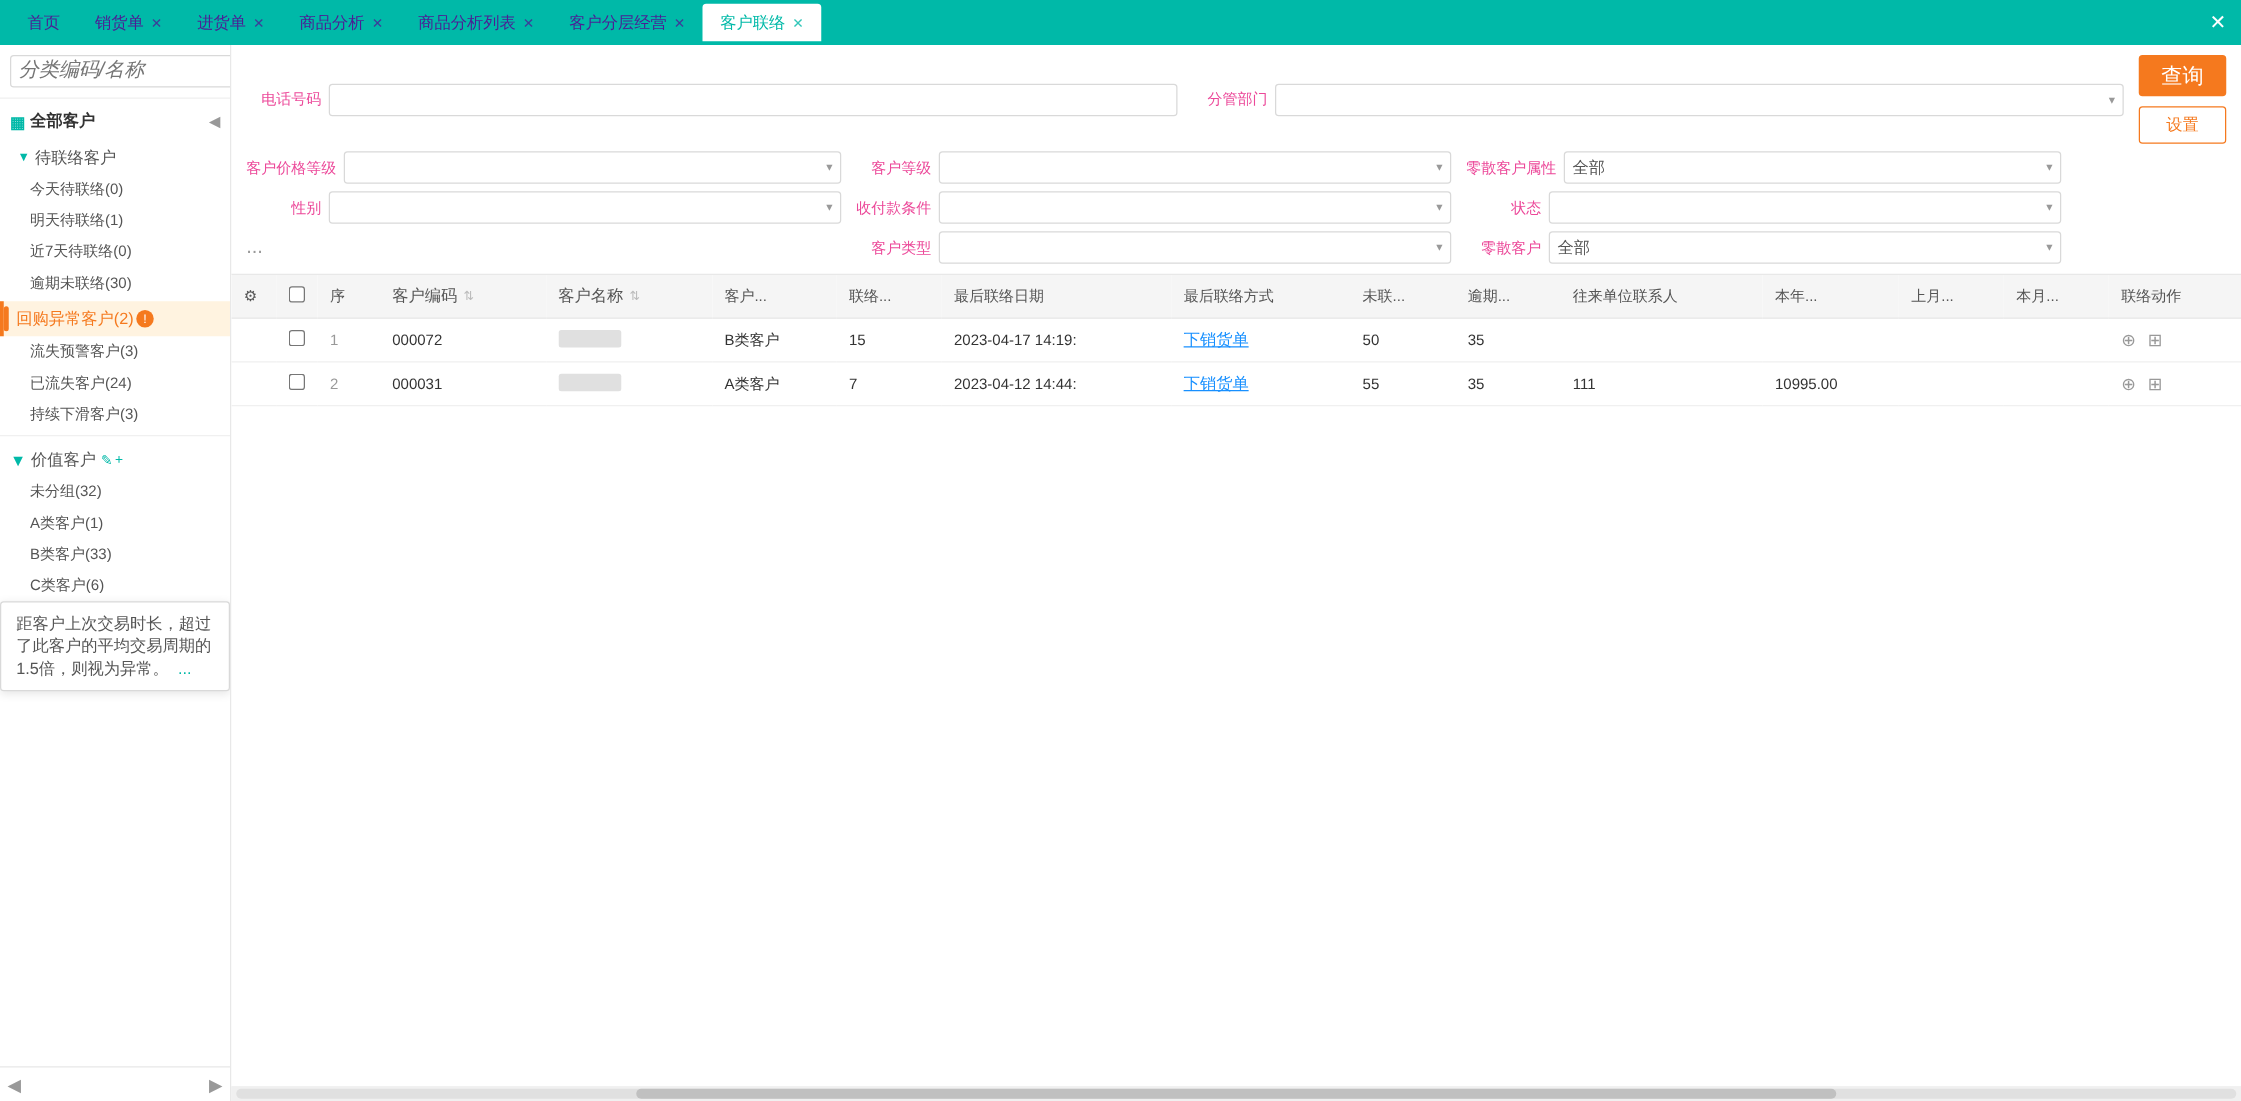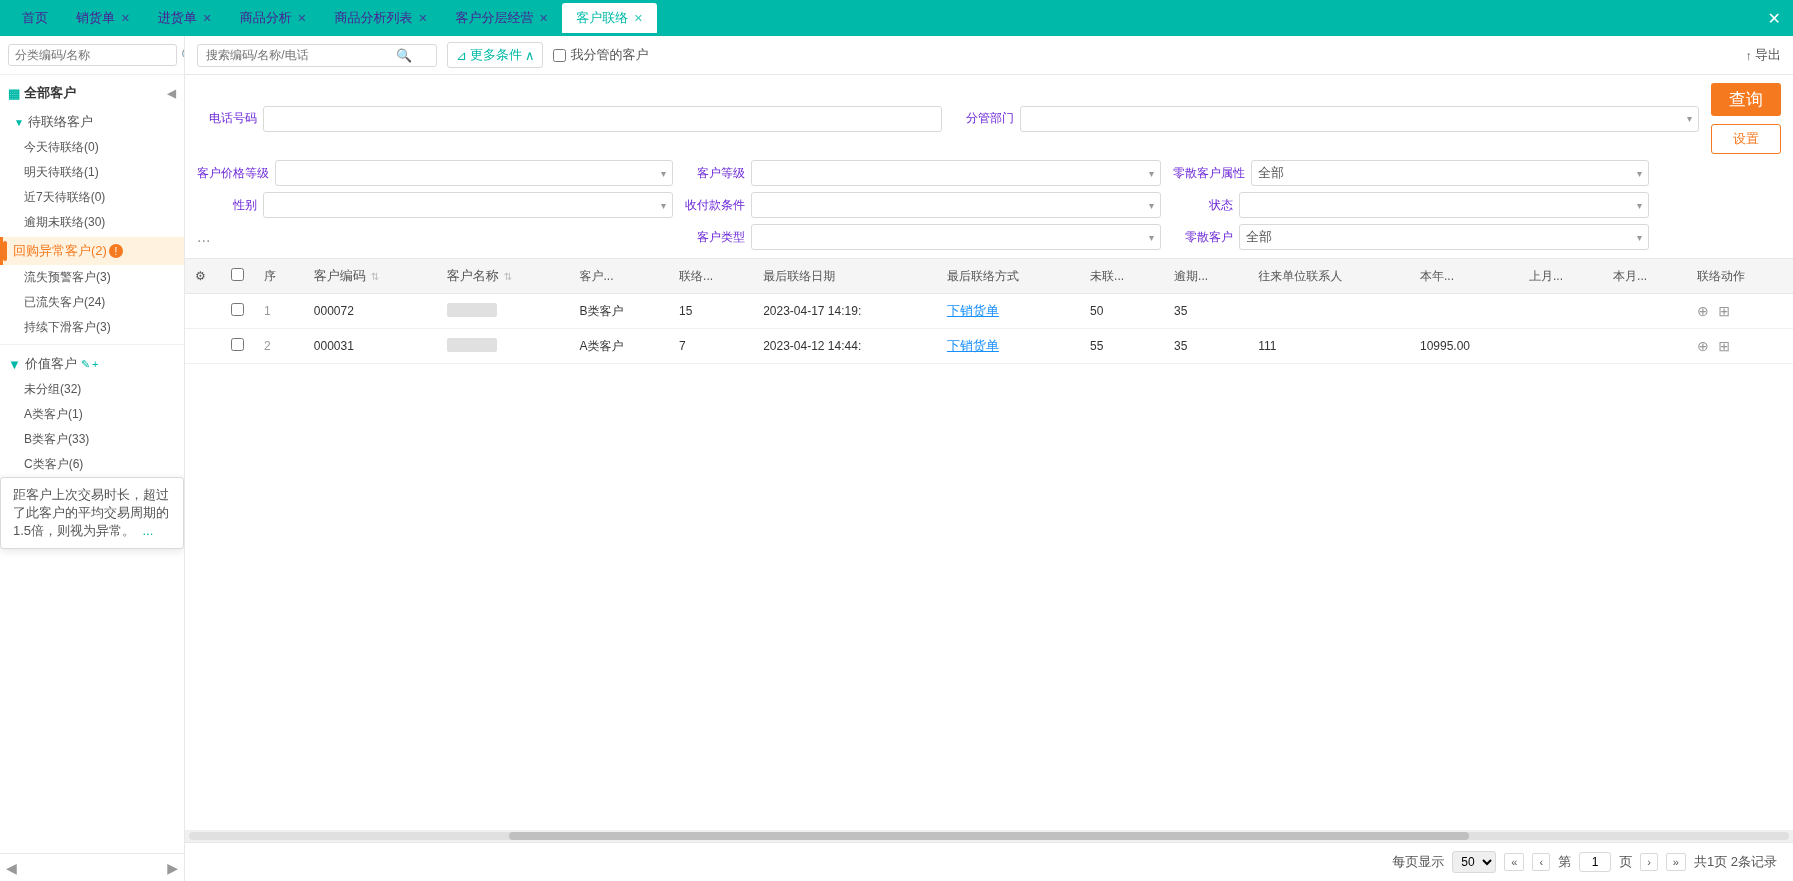--- a/index.html
+++ b/index.html
@@ -60,22 +60,23 @@
       padding: 8px;
       display: flex;
       align-items: center;
       border-bottom: 1px solid #f0f0f0;
     }
     .sidebar-search input {
       flex: 1;
       border: 1px solid #d9d9d9;
       border-radius: 3px;
       padding: 3px 6px;
-      font-size: 12px;
+      font-size: 16px;
       outline: none;
+      font-style: italic;
     }
     .sidebar-search .search-btn {
       background: none;
       border: none;
       cursor: pointer;
       color: #999;
       padding: 2px 4px;
     }
 
     .sidebar-body {
@@ -238,21 +239,21 @@
       margin-bottom: 6px;
     }
     .adv-filter-row:last-child { margin-bottom: 0; }
     .filter-item {
       display: flex;
       align-items: center;
       gap: 6px;
       flex: 1;
     }
     .filter-item label {
-      color: #6d28d9;
+      color: #ec4899;
       font-size: 12px;
       white-space: nowrap;
       min-width: 60px;
       text-align: right;
     }
     .filter-select {
       flex: 1;
       border: 1px solid #d9d9d9;
       border-radius: 3px;
       padding: 3px 6px;
@@ -581,40 +582,20 @@
     </div>
 
     <div class="sidebar-bottom">
       <span class="nav-arrow">◀</span>
       <span class="nav-arrow">▶</span>
     </div>
   </div>
 
   <div class="content-area">
 
-    <div class="filter-bar">
-      <div class="filter-search">
-        <input type="text" style="border: none; outline: none; font-size: 12px; width: 190px;" placeholder="搜索编码/名称/电话">
-        <span class="search-icon">🔍</span>
-      </div>
-      <div class="more-conditions">
-        <span>⊿</span>
-        <span>更多条件</span>
-        <span>∧</span>
-      </div>
-      <div class="my-customer">
-        <input type="checkbox" style="">
-        <span>我分管的客户</span>
-      </div>
-      <div class="flex-spacer"></div>
-      <button class="export-btn">
-        <span>↑</span>
-        <span>导出</span>
-      </button>
-    </div>
 
     <div class="adv-filter">
 
       <div class="adv-filter-row">
         <div class="filter-item">
           <label>电话号码</label>
           <div class="filter-input" style="border:1px solid #d9d9d9;border-radius:3px;padding:3px 6px;font-size:12px;min-height:26px;flex:1;"></div>
         </div>
         <div class="filter-item">
           <label>分管部门</label>
@@ -793,29 +774,15 @@
         </tbody>
       </table>
     </div>
 
     <div class="scrollbar-area">
       <div class="scrollbar-track">
         <div class="scrollbar-thumb"></div>
       </div>
     </div>
 
-    <div class="pagination-bar">
-      <span>每页显示</span>
-      <select>
-        <option>50</option>
-      </select>
-      <button class="page-btn">«</button>
-      <button class="page-btn">‹</button>
-      <span>第</span>
-      <input class="page-input" type="text" value="1" style="">
-      <span>页</span>
-      <button class="page-btn">›</button>
-      <button class="page-btn">»</button>
-      <span>共1页 2条记录</span>
-    </div>
 
   </div>
 </div>
 
 </body></html>

